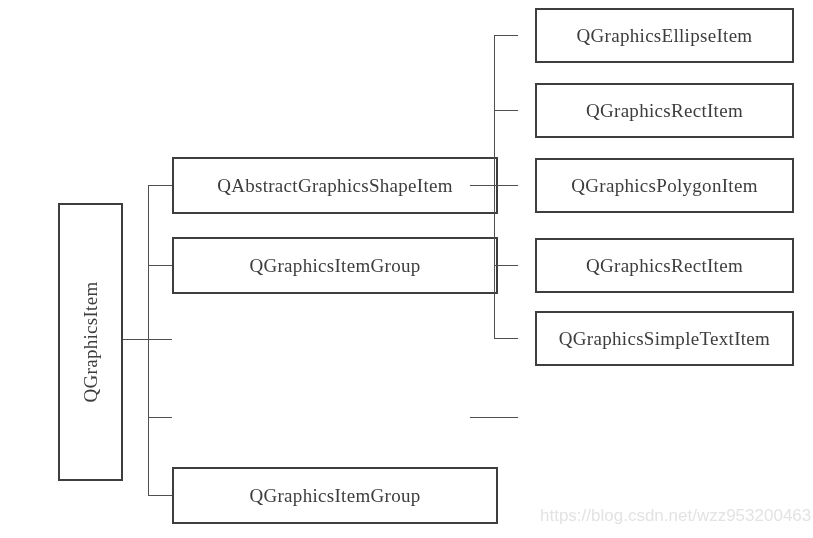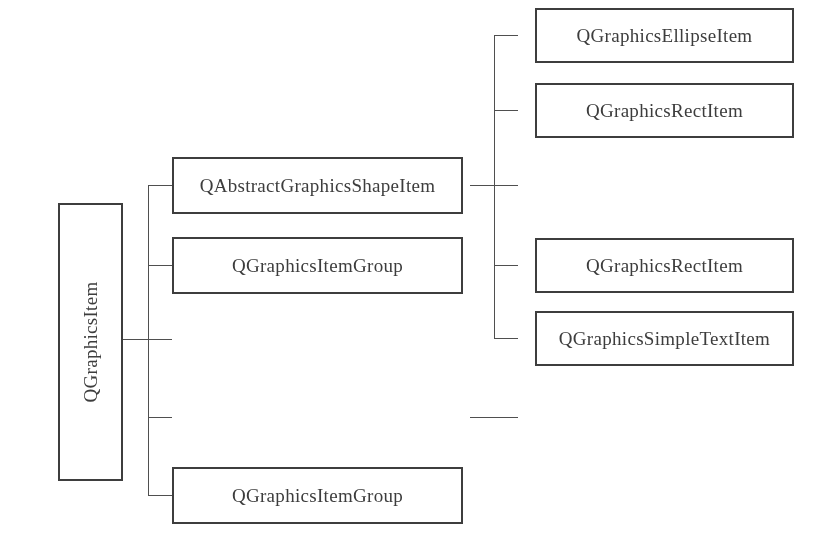--- a/index.html
+++ b/index.html
@@ -23,21 +23,21 @@
     position: absolute;
     border: 2px solid var(--border);
     background: var(--background);
     display: flex;
     align-items: center;
     justify-content: center;
     color: var(--text);
     font-size: 19px;
     letter-spacing: 0.3px;
   }
-  .mid-box  { left: 172px; width: 291px; height: 57px; }
+  .mid-box  { left: 172px; width: 326px; height: 57px; }
   .right-box { left: 527px; width: 259px; height: 55px; margin-left: 8px; }
   .root-box { left: 58px; top: 203px; width: 65px; height: 278px; }
   .root-box .vlabel {
     transform: rotate(-90deg);
     white-space: nowrap;
     font-size: 19px;
   }
   .h-line, .v-line {
     position: absolute;
     background: var(--line);
@@ -72,20 +72,23 @@
   <div class="class-box mid-box" style="top:467px">
     <span>QGraphicsItemGroup</span>
   </div>
 
   <div class="class-box right-box" style="top:8px">
     <span>QGraphicsEllipseItem</span>
   </div>
   <div class="class-box right-box" style="top:83px">
     <span>QGraphicsRectItem</span>
   </div>
+  <div class="class-box right-box" style="top:158px">
+    <span>QGraphicsPolygonItem</span>
+  </div>
   <div class="class-box right-box" style="top:238px">
     <span>QGraphicsRectItem</span>
   </div>
   <div class="class-box right-box" style="top:311px">
     <span>QGraphicsSimpleTextItem</span>
   </div>
 
   <div class="h-line" style="top:339px;left:123px;width:49px"></div>
   <div class="v-line" style="left:148px;top:185px;height:311px"></div>
   <div class="h-line" style="top:185px;left:148px;width:24px"></div>
@@ -95,14 +98,15 @@
 
   <div class="h-line" style="top:185px;left:470px;width:48px"></div>
   <div class="v-line" style="left:494px;top:35px;height:304px"></div>
   <div class="h-line" style="top:35px;left:494px;width:24px"></div>
   <div class="h-line" style="top:110px;left:494px;width:24px"></div>
   <div class="h-line" style="top:265px;left:494px;width:24px"></div>
   <div class="h-line" style="top:338px;left:494px;width:24px"></div>
 
   <div class="h-line" style="top:417px;left:470px;width:48px"></div>
 
+  <div class="watermark">https://blog.csdn.net/wzz953200463</div>
 
 </div>
 
 </body></html>

